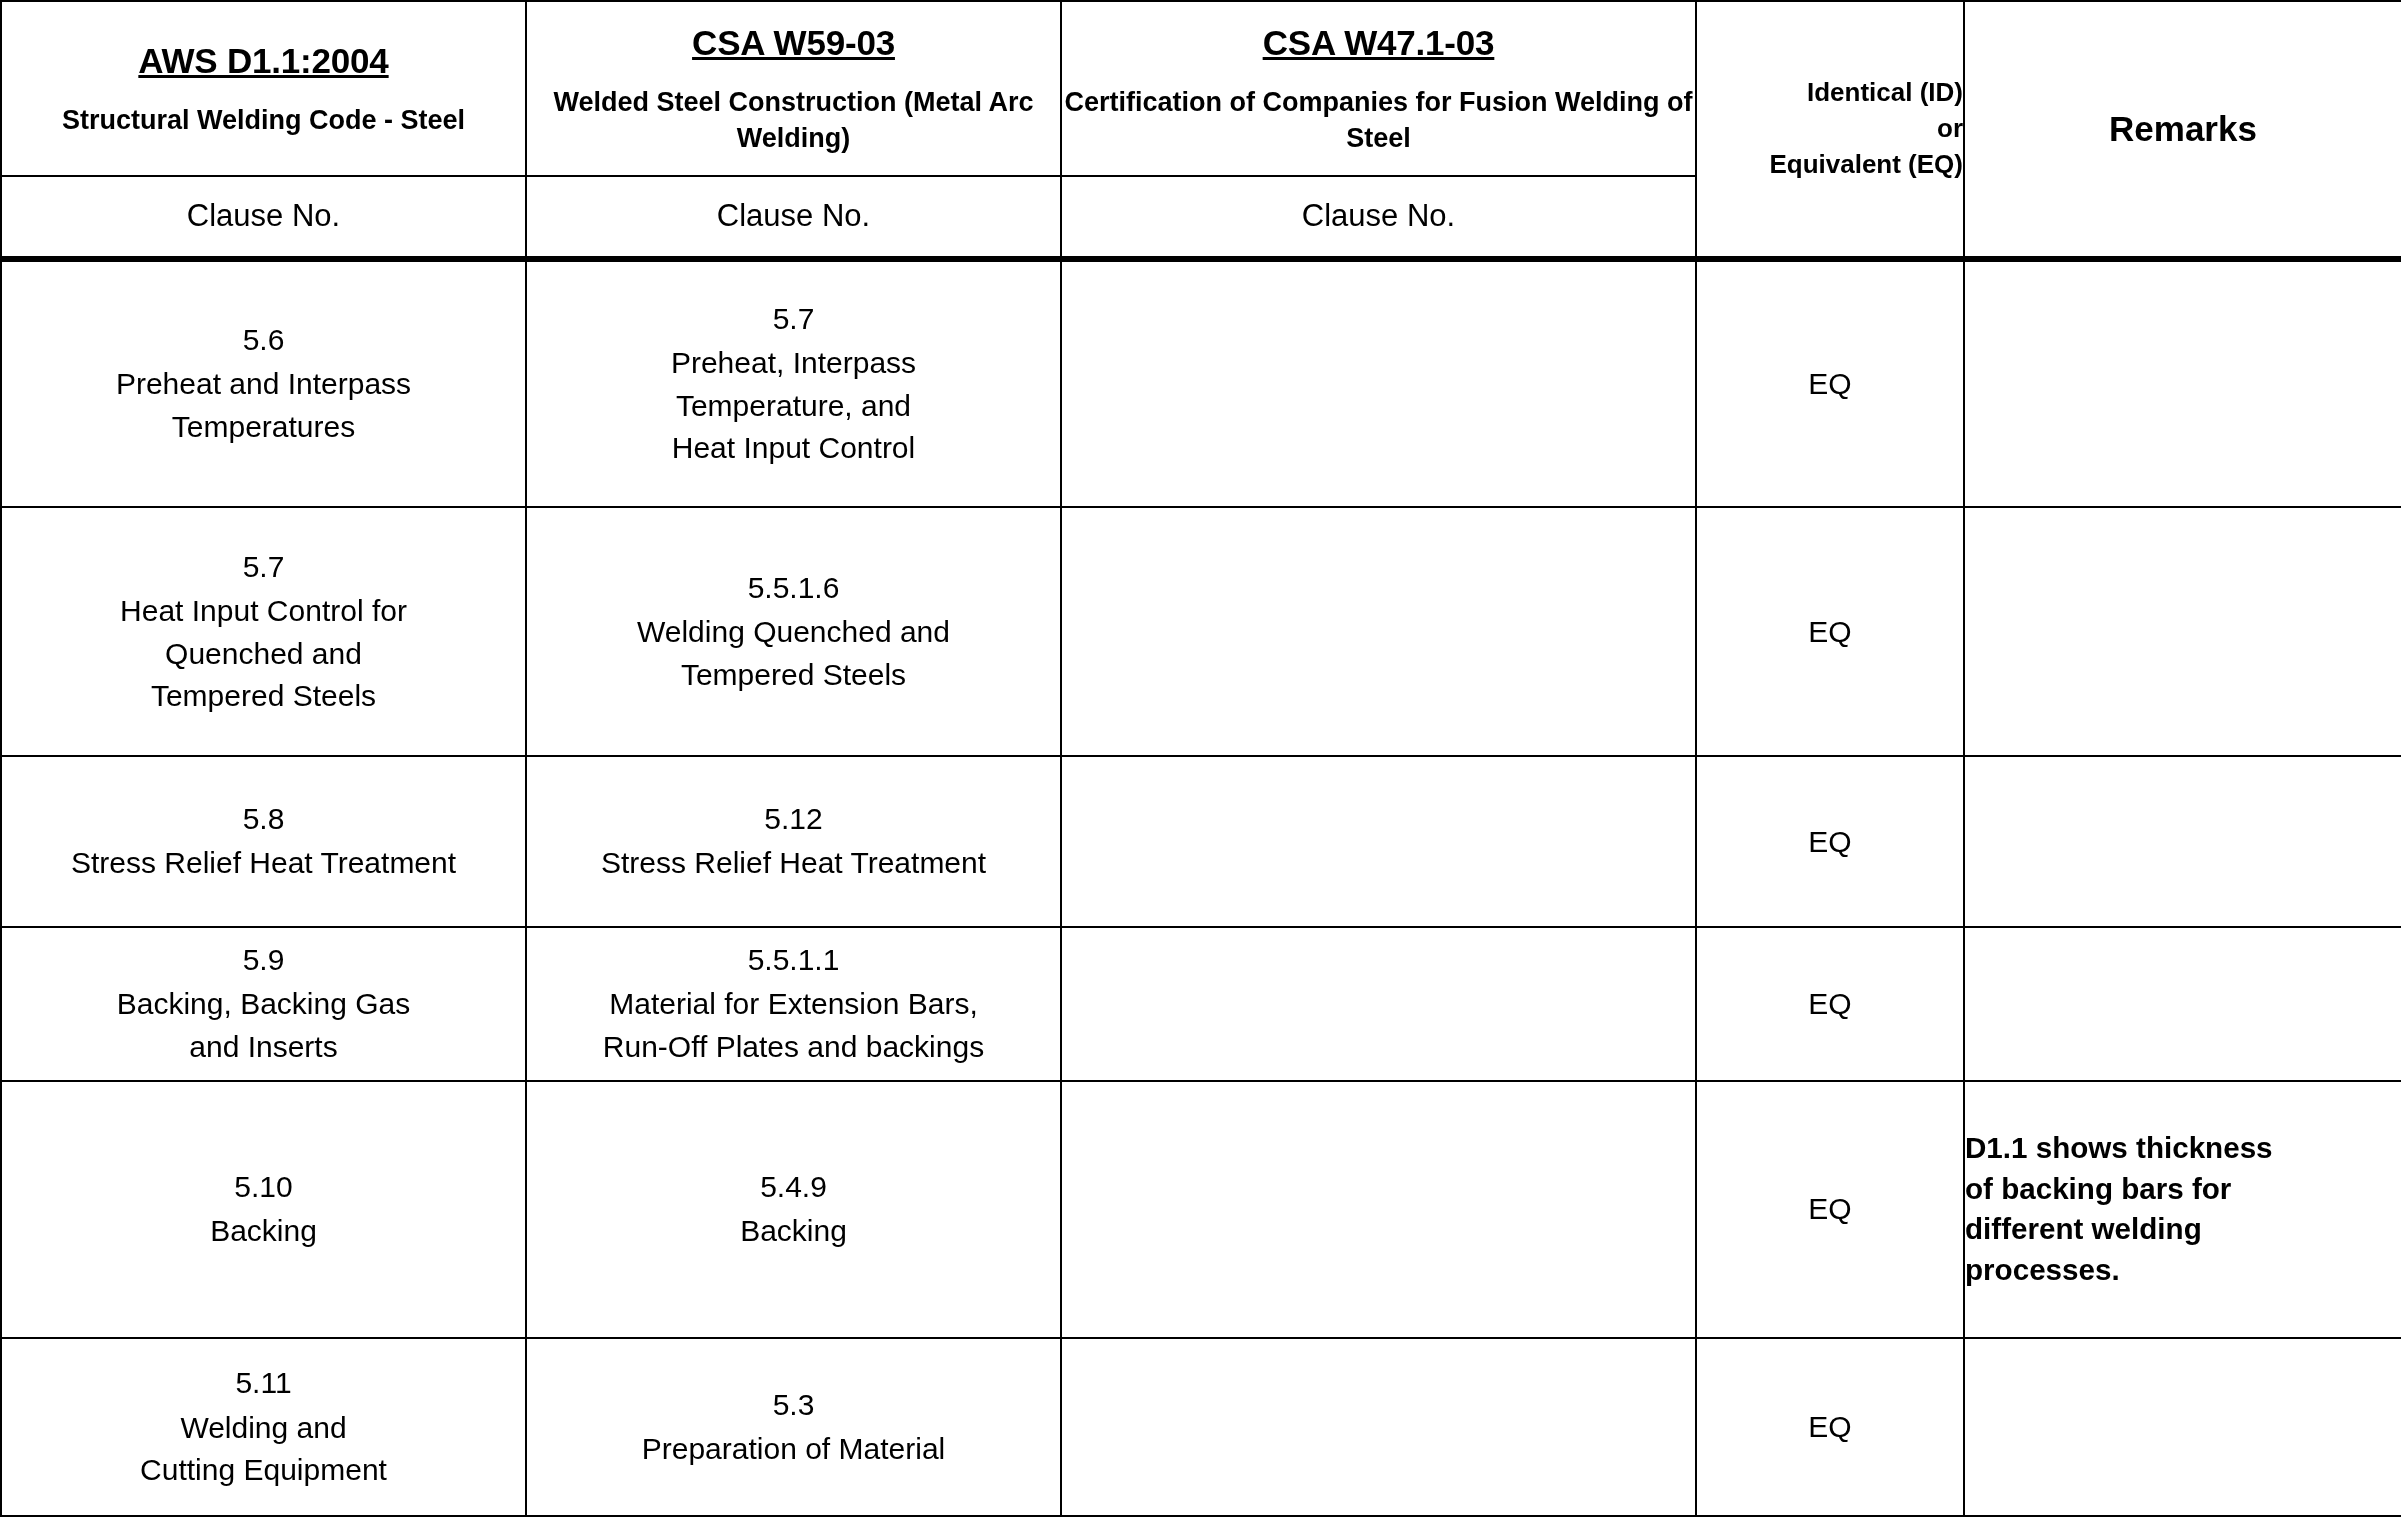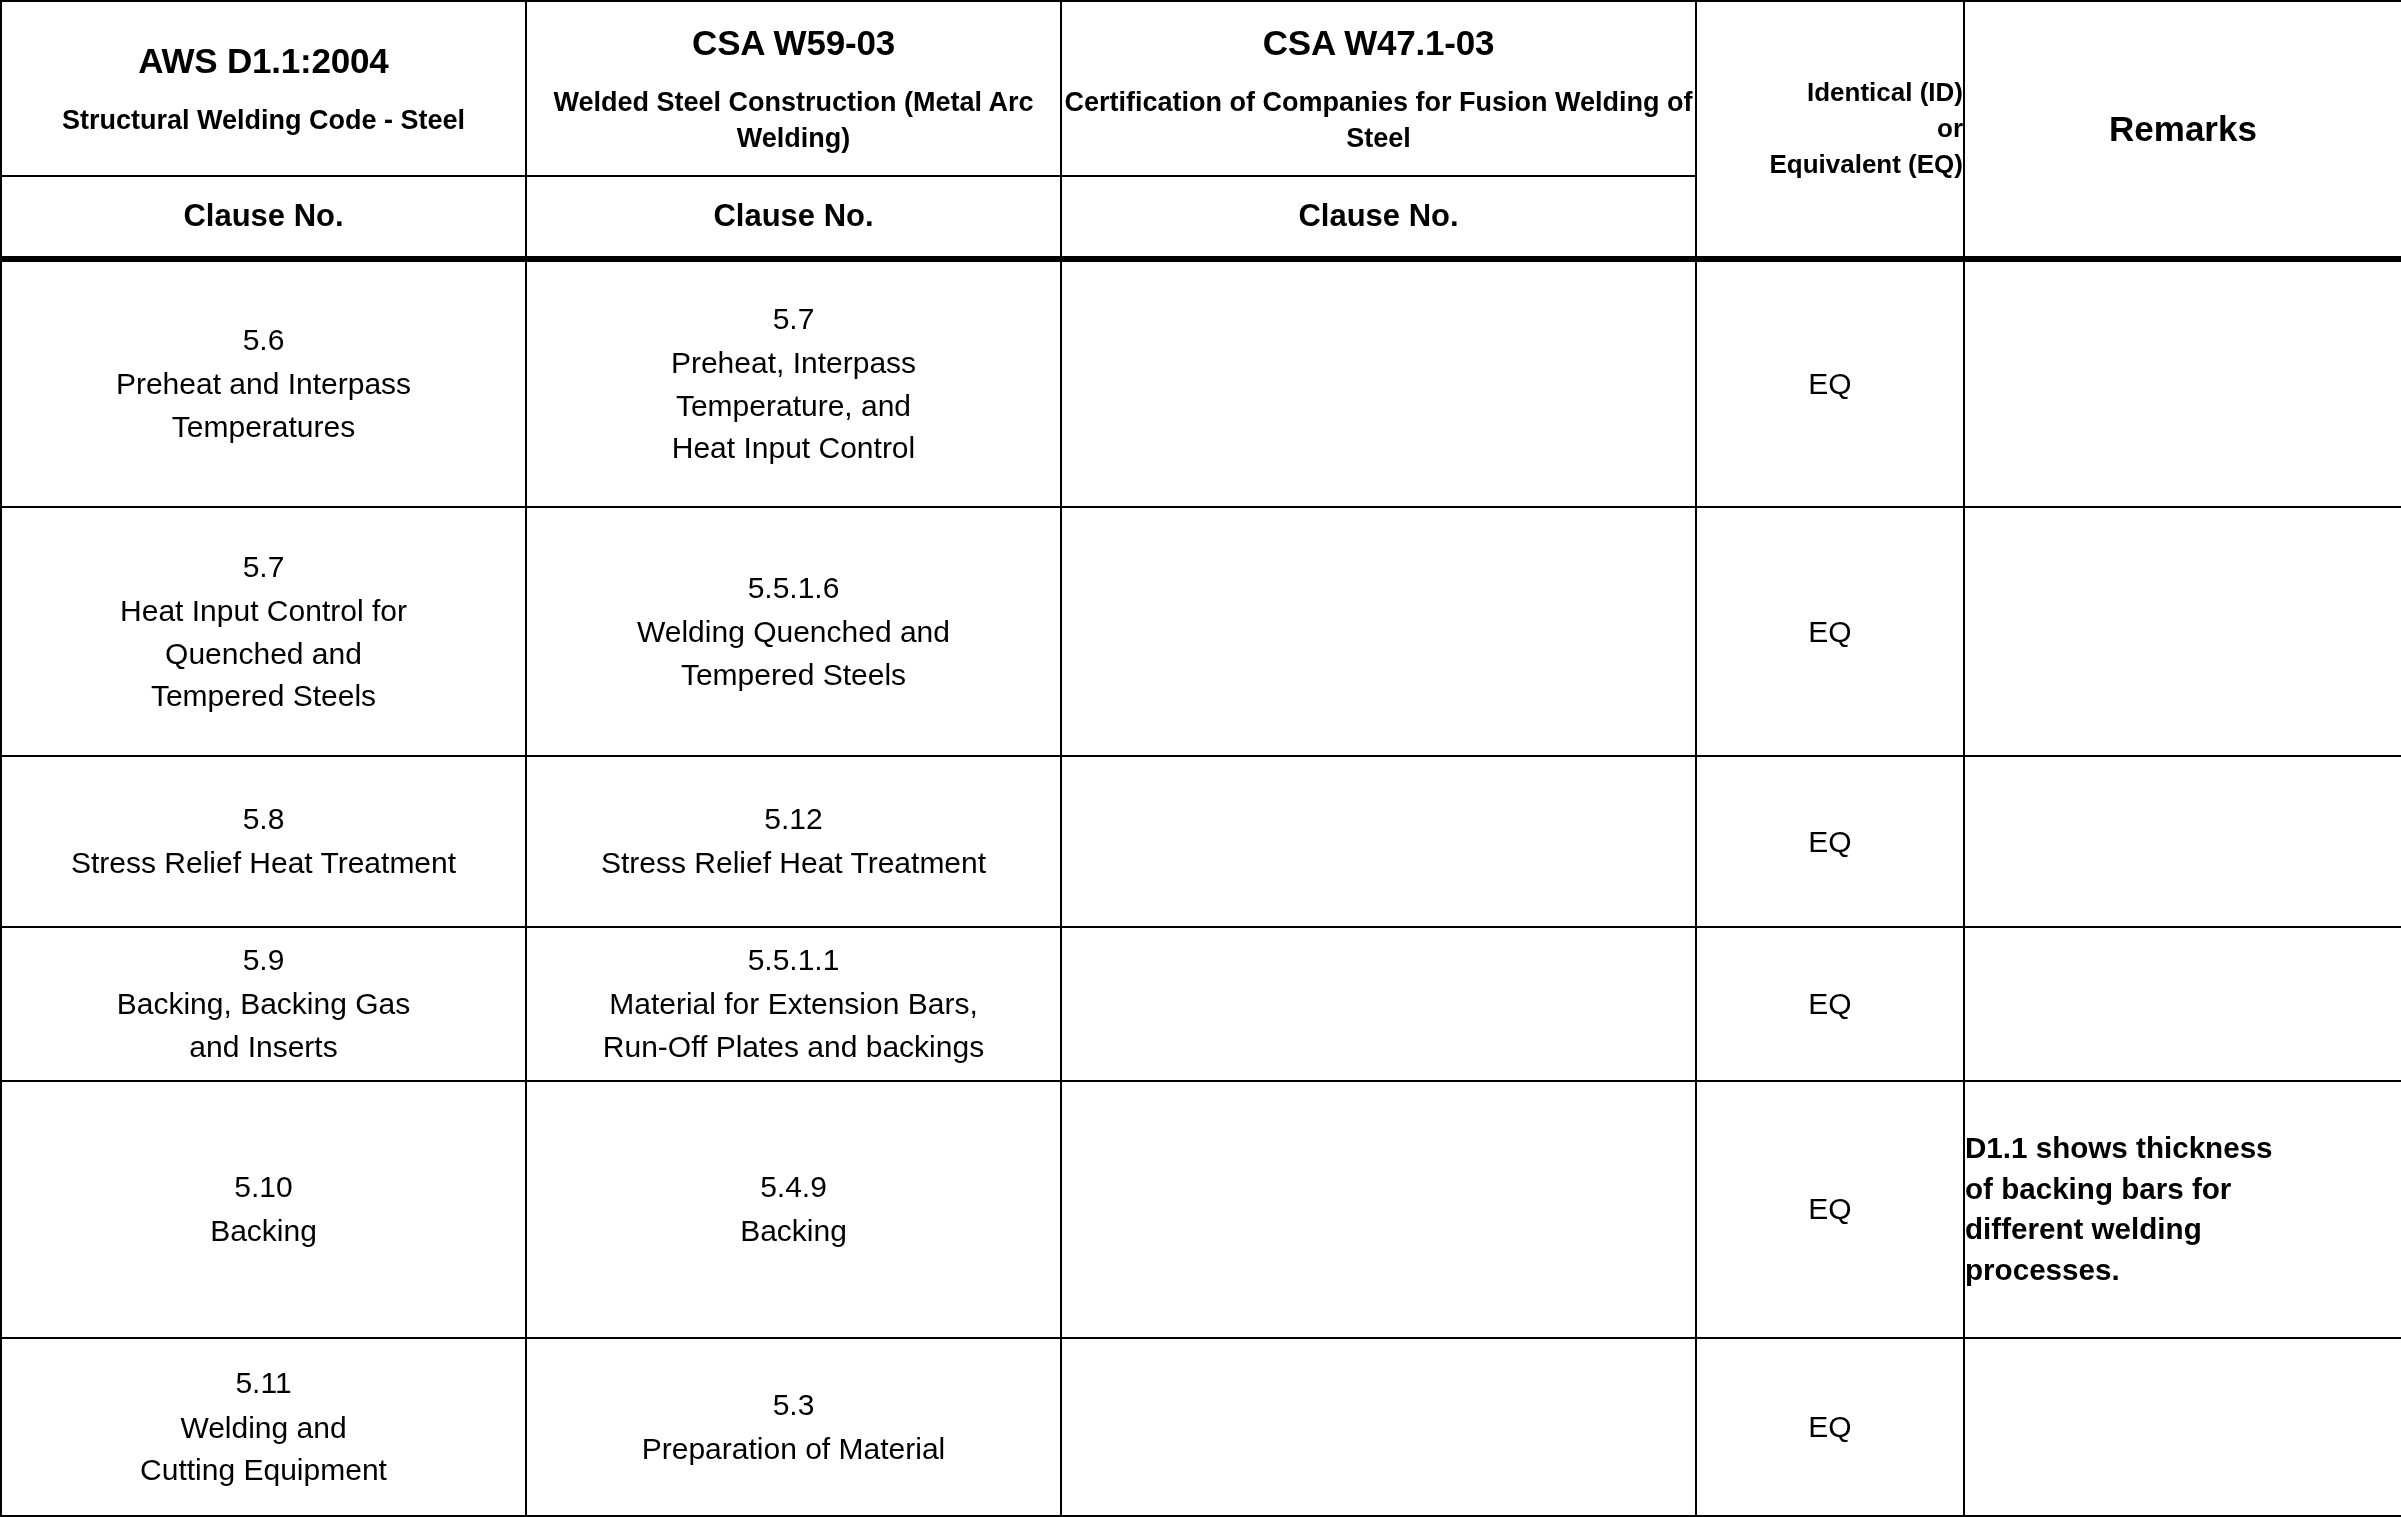--- a/index.html
+++ b/index.html
@@ -47,20 +47,21 @@
     text-align: center;
     font-weight: bold;
     line-height: 1.30;
     padding: 8.2px 9.9px 11.5px 9.9px;
   }
   .hdr-title .code-name {
     display: block;
     font-size: 35px;
     letter-spacing: -0.2px;
     margin-bottom: 20px;
+    text-decoration: underline;
   }
   .hdr-title .code-desc {
     display: block;
     font-size: 27px;
     line-height: 1.32;
   }
   .hdr-ideq {
     text-align: right;
     font-weight: bold;
     font-size: 26px;
@@ -71,21 +72,21 @@
   .hdr-ideq .ideq-line { display: block; white-space: nowrap; }
   .hdr-remarks {
     text-align: center;
     font-weight: bold;
     font-size: 35px;
     padding: 9.9px 8.2px 0 8.2px;
     vertical-align: top;
   }
   .hdr-clause {
     text-align: center;
-    font-weight: bold;
+    font-weight: normal;
     font-size: 31px;
     padding: 11.5px 8.2px 38px 8.2px;
     vertical-align: top;
   }
   
   tr.header-clause-row > td,
   tr.header-span-row > td.spanning-bottom {
     border-bottom: 6.6px solid #000000;
   }
 

